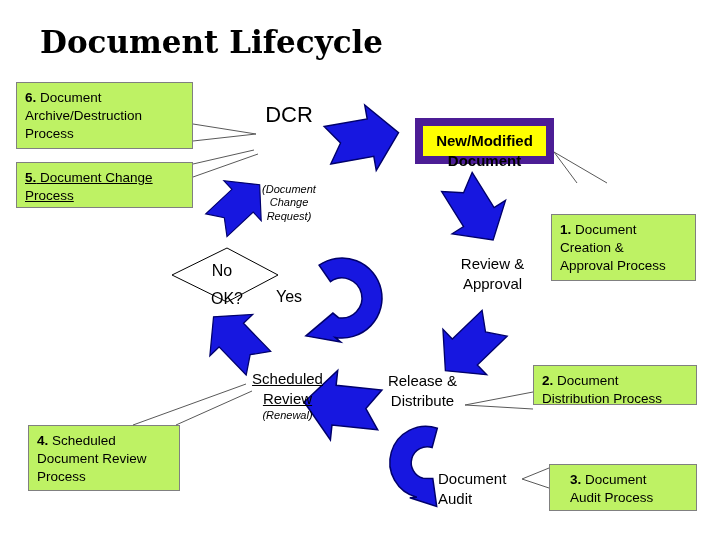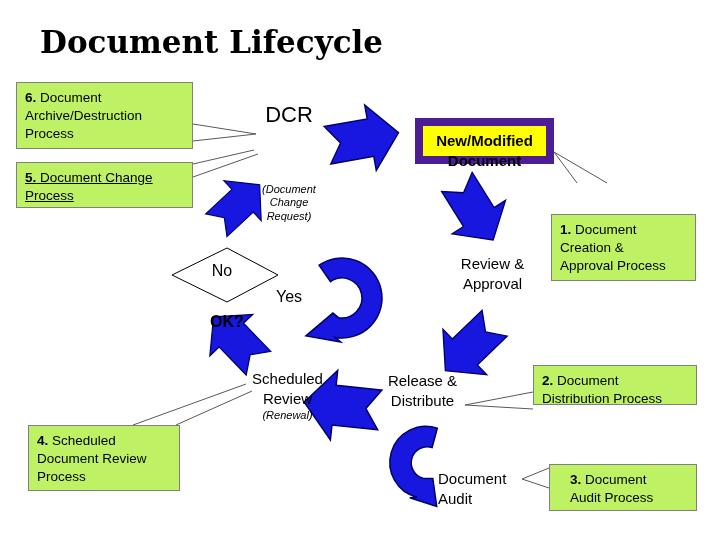--- a/index.html
+++ b/index.html
@@ -88,28 +88,28 @@
 
 <div class="newdoc">New/Modified
 Document</div>
 
 <div class="node" style="left:445px;top:254px;width:95px;">Review &amp;
 Approval</div>
 
 <div class="node" style="left:375px;top:371px;width:95px;">Release &amp;
 Distribute</div>
 
-<div class="node" style="left:240px;top:369px;width:95px;">Scheduled
+<div class="node" style="left:240px;top:369px;width:95px;text-decoration:underline;">Scheduled
 Review</div>
 <div class="node sub" style="left:240px;top:409px;width:95px;">(Renewal)</div>
 
 <div class="node left" style="left:438px;top:469px;width:90px;">Document
 Audit</div>
 
-<div class="node decision-text" style="left:195px;top:280px;width:64px;font-weight:bold;">OK?</div>
+<div class="node decision-text" style="left:195px;top:257px;width:64px;">OK?</div>
 <div class="node decision-text" style="left:200px;top:229px;width:44px;">No</div>
 <div class="node decision-text left" style="left:276px;top:255px;width:42px;">Yes</div>
 
 <svg class="layer svg-top" width="720" height="540" viewBox="0 0 720 540">
   <g stroke="#595959" stroke-width="1" fill="none">
     <line x1="193" y1="124" x2="256" y2="134"></line>
     <line x1="193" y1="141" x2="256" y2="134"></line>
     <line x1="193" y1="164" x2="254" y2="150"></line>
     <line x1="193" y1="177" x2="258" y2="154"></line>
     <line x1="554" y1="152" x2="577" y2="183"></line>

